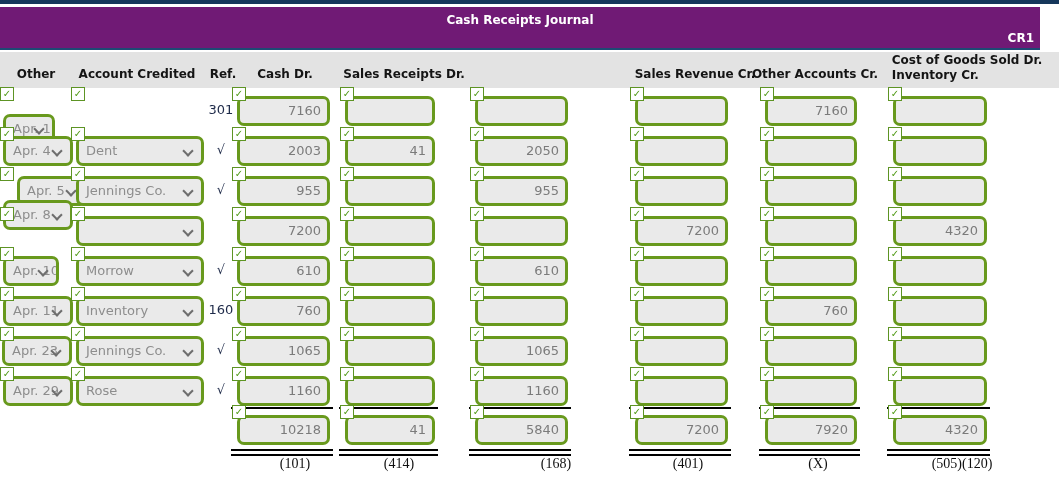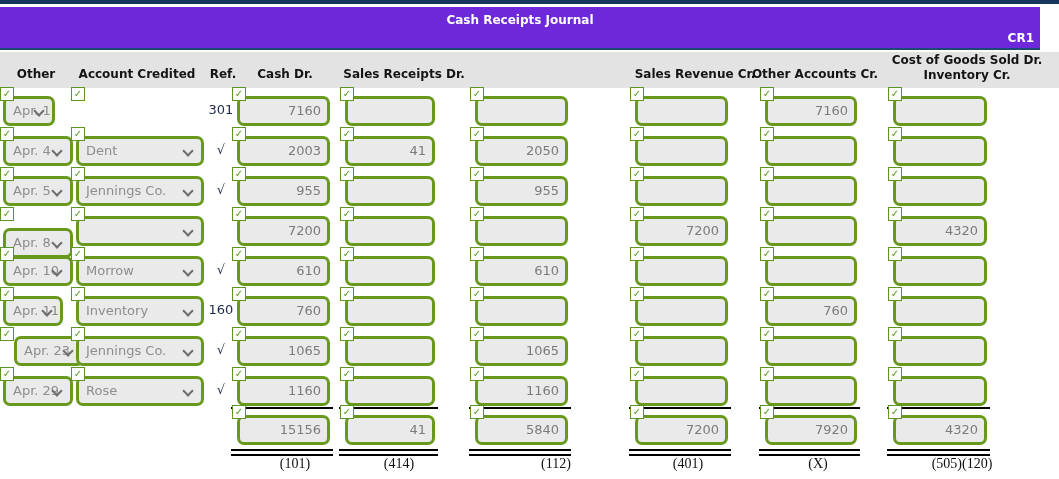--- a/index.html
+++ b/index.html
@@ -1,26 +1,26 @@
 <!DOCTYPE html>
 <html><head>
 <meta charset="utf-8">
 <style>
   html,body{margin:0;padding:0}
   body{
     width:1059px;height:479px;position:relative;overflow:hidden;
     background:#ffffff;font-family:"DejaVu Sans","Liberation Sans",sans-serif;
   }
   .topline{position:absolute;left:0;top:0;width:1059px;height:4px;background:#16375b}
-  .titlebar{position:absolute;left:0;top:7px;width:1040px;height:43px;background:#6d28d9;border-bottom:2px solid #1d4a74;box-sizing:border-box}
+  .titlebar{position:absolute;left:0;top:7px;width:1040px;height:43px;background:#701a75;border-bottom:2px solid #1d4a74;box-sizing:border-box}
   .title{position:absolute;left:0;top:6px;width:100%;text-align:center;color:#ffffff;font-weight:bold;font-size:12px}
   .cr1{position:absolute;right:6px;bottom:3px;color:#ffffff;font-weight:bold;font-size:12px}
   .headband{position:absolute;left:0;top:52px;width:1059px;height:36px;background:#e3e3e3}
   .hdr{position:absolute;transform:translateX(-50%);font-weight:bold;font-size:12px;color:#141414;white-space:nowrap}
-  .hdr2{text-align:center;line-height:15px}
+  .hdr2{text-align:left;line-height:15px}
   .sheet{position:absolute;left:0;top:0;width:1059px;height:479px}
   .box{position:absolute;box-sizing:border-box;height:30px;background:#eaeaea;
        border:3px solid #68991d;border-radius:7px;z-index:2}
   .money .val{display:block;text-align:right;padding:4px 6px 0 0;font-size:13px;color:#7b7b7b;white-space:nowrap}
   .select .val{display:block;text-align:left;padding:4px 18px 0 7px;font-size:13px;color:#8d8d8d;white-space:nowrap;overflow:hidden}
   .chev{position:absolute;right:9px;top:8px;width:6px;height:6px;
         border-right:2px solid #6e6e6e;border-bottom:2px solid #6e6e6e;transform:rotate(45deg)}
   .cb{position:absolute;width:12px;height:12px;background:#ffffff;border:1px solid #5d9424;
       z-index:3;font-size:10px;line-height:12px;text-align:center;color:#4f9a14;font-weight:bold}
   .reftext{position:absolute;text-align:center;font-size:13px;color:#1e2a49;padding-top:6px;box-sizing:border-box}
@@ -47,21 +47,21 @@
   <div class="hdr" style="left:404px;top:15px">Sales Receipts Dr.</div>
   <div class="hdr" style="left:695px;top:15px">Sales Revenue Cr.</div>
   <div class="hdr" style="left:815px;top:15px">Other Accounts Cr.</div>
   <div class="hdr hdr2" style="left:967px;top:1px">
     <div>Cost of Goods Sold Dr.</div>
     <div>Inventory Cr.</div>
   </div>
 </div>
 
 <div class="sheet" id="sheet">
-    <div class="box select" style="left:3px;top:96px;width:52px">
+    <div class="box select" style="left:3px;top:114px;width:52px">
       <span class="val">Apr. 1</span>
       <span class="chev"></span>
     </div>
     <span class="cb" style="left:0px;top:87px">✓</span>
     <span class="cb" style="left:71px;top:87px">✓</span>
     <div class="reftext" style="left:205px;top:96px;width:32px">301</div>
     <div class="box money" style="left:237px;top:96px;width:93px">
       <span class="val">7160</span>
     </div>
     <span class="cb" style="left:232px;top:87px">✓</span>
@@ -113,21 +113,21 @@
     </div>
     <span class="cb" style="left:630px;top:127px">✓</span>
     <div class="box money" style="left:765px;top:136px;width:92px">
       <span class="val"></span>
     </div>
     <span class="cb" style="left:760px;top:127px">✓</span>
     <div class="box money" style="left:893px;top:136px;width:94px">
       <span class="val"></span>
     </div>
     <span class="cb" style="left:888px;top:127px">✓</span>
-    <div class="box select" style="left:3px;top:176px;width:70px">
+    <div class="box select" style="left:17px;top:176px;width:70px">
       <span class="val">Apr. 5</span>
       <span class="chev"></span>
     </div>
     <span class="cb" style="left:0px;top:167px">✓</span>
     <div class="box select" style="left:76px;top:176px;width:128px">
       <span class="val">Jennings Co.</span>
       <span class="chev"></span>
     </div>
     <span class="cb" style="left:71px;top:167px">✓</span>
     <div class="reftext" style="left:205px;top:176px;width:32px">√</div>
@@ -148,21 +148,21 @@
     </div>
     <span class="cb" style="left:630px;top:167px">✓</span>
     <div class="box money" style="left:765px;top:176px;width:92px">
       <span class="val"></span>
     </div>
     <span class="cb" style="left:760px;top:167px">✓</span>
     <div class="box money" style="left:893px;top:176px;width:94px">
       <span class="val"></span>
     </div>
     <span class="cb" style="left:888px;top:167px">✓</span>
-    <div class="box select" style="left:3px;top:228px;width:70px">
+    <div class="box select" style="left:3px;top:200px;width:70px">
       <span class="val">Apr. 8</span>
       <span class="chev"></span>
     </div>
     <span class="cb" style="left:0px;top:207px">✓</span>
     <div class="box select" style="left:76px;top:216px;width:128px">
       <span class="val"></span>
       <span class="chev"></span>
     </div>
     <span class="cb" style="left:71px;top:207px">✓</span>
     <div class="reftext" style="left:205px;top:216px;width:32px"></div>
@@ -183,21 +183,21 @@
     </div>
     <span class="cb" style="left:630px;top:207px">✓</span>
     <div class="box money" style="left:765px;top:216px;width:92px">
       <span class="val"></span>
     </div>
     <span class="cb" style="left:760px;top:207px">✓</span>
     <div class="box money" style="left:893px;top:216px;width:94px">
       <span class="val">4320</span>
     </div>
     <span class="cb" style="left:888px;top:207px">✓</span>
-    <div class="box select" style="left:3px;top:256px;width:70px">
+    <div class="box select" style="left:3px;top:256px;width:56px">
       <span class="val">Apr. 10</span>
       <span class="chev"></span>
     </div>
     <span class="cb" style="left:0px;top:247px">✓</span>
     <div class="box select" style="left:76px;top:256px;width:128px">
       <span class="val">Morrow</span>
       <span class="chev"></span>
     </div>
     <span class="cb" style="left:71px;top:247px">✓</span>
     <div class="reftext" style="left:205px;top:256px;width:32px">√</div>
@@ -218,21 +218,21 @@
     </div>
     <span class="cb" style="left:630px;top:247px">✓</span>
     <div class="box money" style="left:765px;top:256px;width:92px">
       <span class="val"></span>
     </div>
     <span class="cb" style="left:760px;top:247px">✓</span>
     <div class="box money" style="left:893px;top:256px;width:94px">
       <span class="val"></span>
     </div>
     <span class="cb" style="left:888px;top:247px">✓</span>
-    <div class="box select" style="left:3px;top:296px;width:60px">
+    <div class="box select" style="left:3px;top:296px;width:70px">
       <span class="val">Apr. 11</span>
       <span class="chev"></span>
     </div>
     <span class="cb" style="left:0px;top:287px">✓</span>
     <div class="box select" style="left:76px;top:296px;width:128px">
       <span class="val">Inventory</span>
       <span class="chev"></span>
     </div>
     <span class="cb" style="left:71px;top:287px">✓</span>
     <div class="reftext" style="left:205px;top:296px;width:32px">160</div>
@@ -253,21 +253,21 @@
     </div>
     <span class="cb" style="left:630px;top:287px">✓</span>
     <div class="box money" style="left:765px;top:296px;width:92px">
       <span class="val">760</span>
     </div>
     <span class="cb" style="left:760px;top:287px">✓</span>
     <div class="box money" style="left:893px;top:296px;width:94px">
       <span class="val"></span>
     </div>
     <span class="cb" style="left:888px;top:287px">✓</span>
-    <div class="box select" style="left:14px;top:336px;width:70px">
+    <div class="box select" style="left:2px;top:336px;width:70px">
       <span class="val">Apr. 23</span>
       <span class="chev"></span>
     </div>
     <span class="cb" style="left:0px;top:327px">✓</span>
     <div class="box select" style="left:76px;top:336px;width:128px">
       <span class="val">Jennings Co.</span>
       <span class="chev"></span>
     </div>
     <span class="cb" style="left:71px;top:327px">✓</span>
     <div class="reftext" style="left:205px;top:336px;width:32px">√</div>
@@ -325,39 +325,39 @@
     <div class="box money" style="left:765px;top:376px;width:92px">
       <span class="val"></span>
     </div>
     <span class="cb" style="left:760px;top:367px">✓</span>
     <div class="box money" style="left:893px;top:376px;width:94px">
       <span class="val"></span>
     </div>
     <span class="cb" style="left:888px;top:367px">✓</span>
     <div class="rule-top" style="left:231px;top:407px;width:102px"></div>
     <div class="box money" style="left:237px;top:415px;width:93px">
-      <span class="val">15156</span>
+      <span class="val">10218</span>
     </div>
     <span class="cb" style="left:232px;top:405px">✓</span>
     <div class="rule-dbl" style="left:231px;top:449px;width:102px"></div>
     <div class="fref" style="left:295px;top:456px">(101)</div>
     <div class="rule-top" style="left:339px;top:407px;width:99px"></div>
     <div class="box money" style="left:345px;top:415px;width:90px">
       <span class="val">41</span>
     </div>
     <span class="cb" style="left:340px;top:405px">✓</span>
     <div class="rule-dbl" style="left:339px;top:449px;width:99px"></div>
     <div class="fref" style="left:399px;top:456px">(414)</div>
     <div class="rule-top" style="left:469px;top:407px;width:102px"></div>
     <div class="box money" style="left:475px;top:415px;width:93px">
       <span class="val">5840</span>
     </div>
     <span class="cb" style="left:470px;top:405px">✓</span>
     <div class="rule-dbl" style="left:469px;top:449px;width:102px"></div>
-    <div class="fref" style="left:556px;top:456px">(112)</div>
+    <div class="fref" style="left:556px;top:456px">(168)</div>
     <div class="rule-top" style="left:629px;top:407px;width:102px"></div>
     <div class="box money" style="left:635px;top:415px;width:93px">
       <span class="val">7200</span>
     </div>
     <span class="cb" style="left:630px;top:405px">✓</span>
     <div class="rule-dbl" style="left:629px;top:449px;width:102px"></div>
     <div class="fref" style="left:688px;top:456px">(401)</div>
     <div class="rule-top" style="left:759px;top:407px;width:101px"></div>
     <div class="box money" style="left:765px;top:415px;width:92px">
       <span class="val">7920</span>

